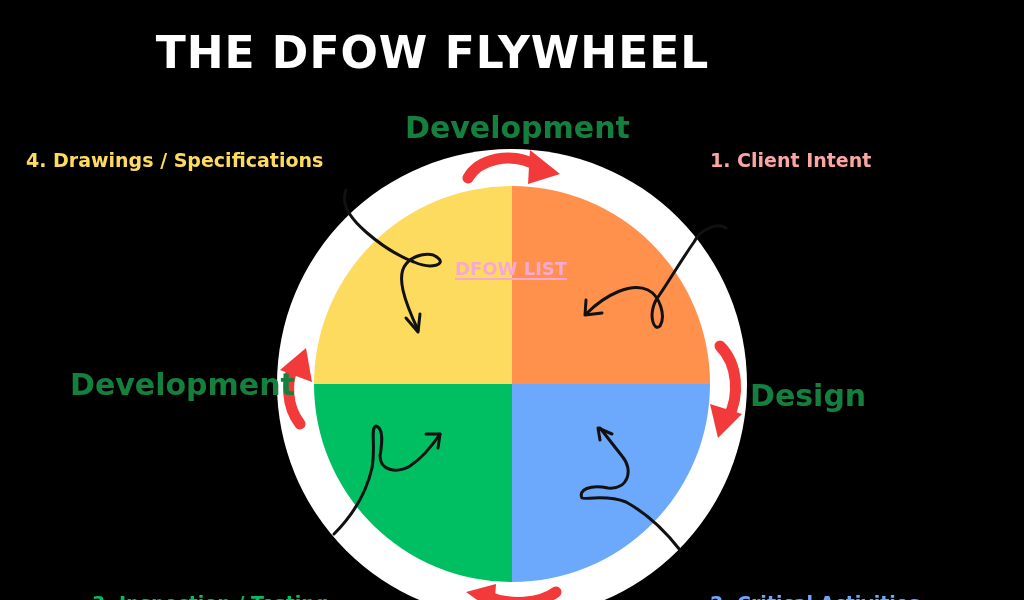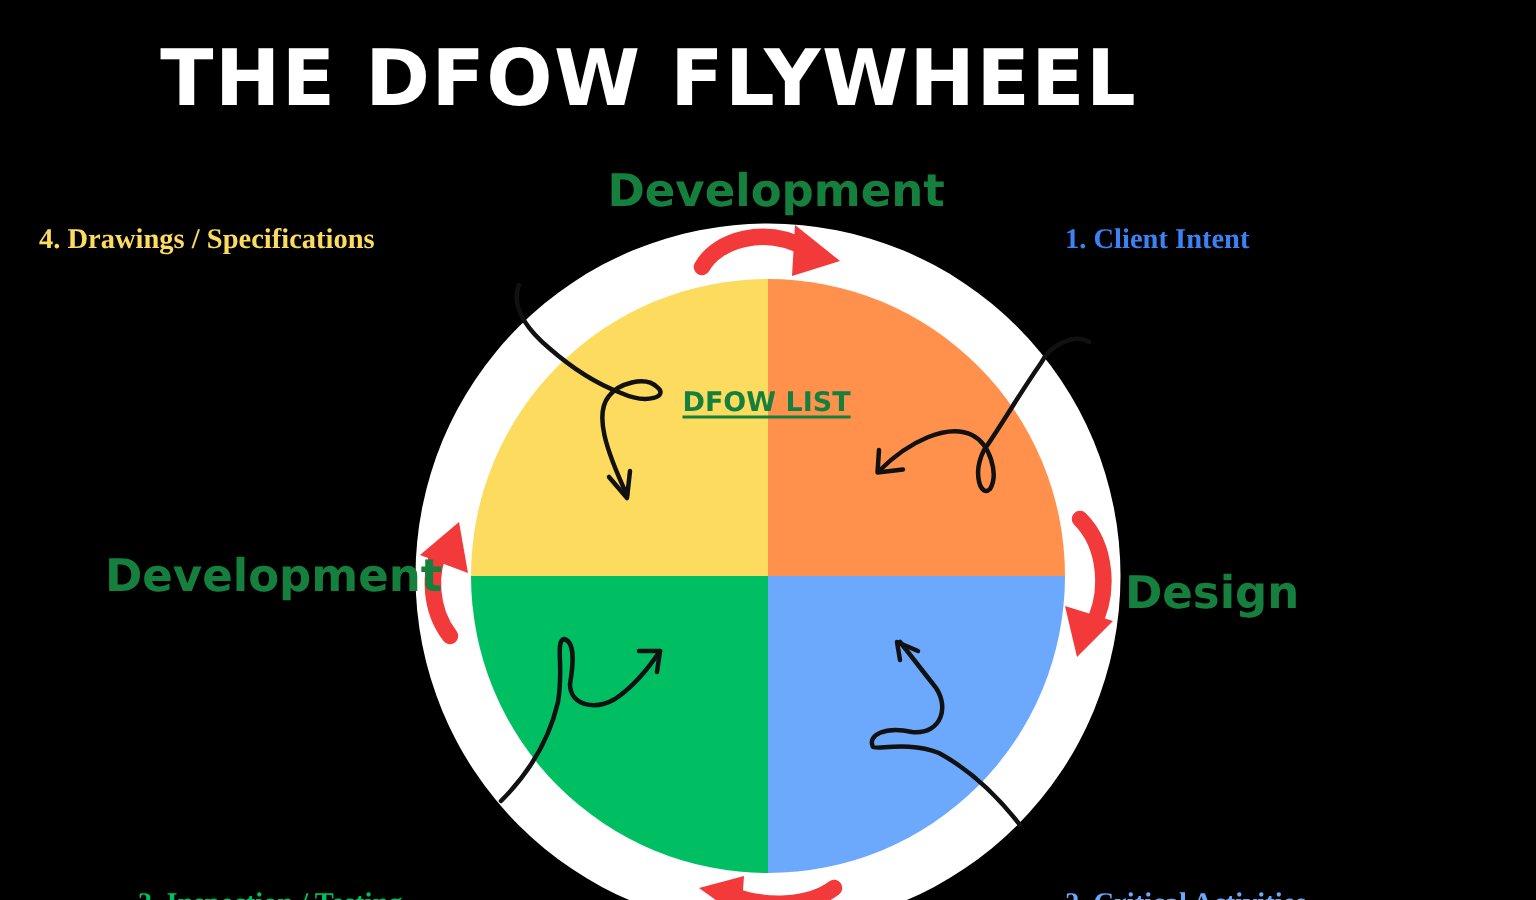--- a/index.html
+++ b/index.html
@@ -15,57 +15,56 @@
       font-family: "DejaVu Sans", sans-serif;
     }
     .title {
       position: absolute;
       left: 0;
       top: 22px;
       width: 865px;
       text-align: center;
       color: #ffffff;
       font-weight: bold;
-      font-size: 52px;
+      font-size: 44px;
       letter-spacing: 1px;
       line-height: 62px;
     }
     .stage-label {
       position: absolute;
       color: #15803d;
       font-weight: bold;
       font-size: 30px;
       line-height: 36px;
       white-space: nowrap;
     }
     .step-label {
       position: absolute;
       font-weight: bold;
       font-size: 19px;
       line-height: 24px;
       white-space: nowrap;
-      font-family: Liberation Serif, serif;
     }
     #lbl-development { left: 405px; top: 110px; }
     #lbl-design { left: 750px; top: 378px; }
     #lbl-construction { left: 70px; top: 367px; }
     #step-1 { left: 710px; top: 148px; }
     #step-4 { left: 26px; top: 148px; }
     #step-2 { left: 710px; top: 591px; }
     #step-3 { left: 92px; top: 591px; }
     .wheel-svg {
       position: absolute;
       left: 0;
       top: 0;
     }
     .dfow-list {
       position: absolute;
       left: 455px;
       top: 258px;
-      color: #15803d;
+      color: #f9a8d4;
       font-weight: bold;
       font-size: 18px;
       line-height: 22px;
       text-decoration: underline;
       text-decoration-thickness: 2px;
       text-underline-offset: 3px;
       white-space: nowrap;
     }
   </style>
 </head>
@@ -122,16 +121,16 @@
     </g>
   </g>
 </svg>
 
 <div class="dfow-list">DFOW LIST</div>
 
 <div class="stage-label" id="lbl-development">Development</div>
 <div class="stage-label" id="lbl-design">Design</div>
 <div class="stage-label" id="lbl-construction">Development</div>
 
-<div class="step-label" id="step-1" style="color:#3b82f6;">1. Client Intent</div>
+<div class="step-label" id="step-1" style="color:#fca5a5;">1. Client Intent</div>
 <div class="step-label" id="step-2" style="color:#6CA8FB;">2. Critical Activities</div>
 <div class="step-label" id="step-3" style="color:#00BF63;">3. Inspection / Testing</div>
 <div class="step-label" id="step-4" style="color:#FDDB5E;">4. Drawings / Specifications</div>
 
 </body></html>

